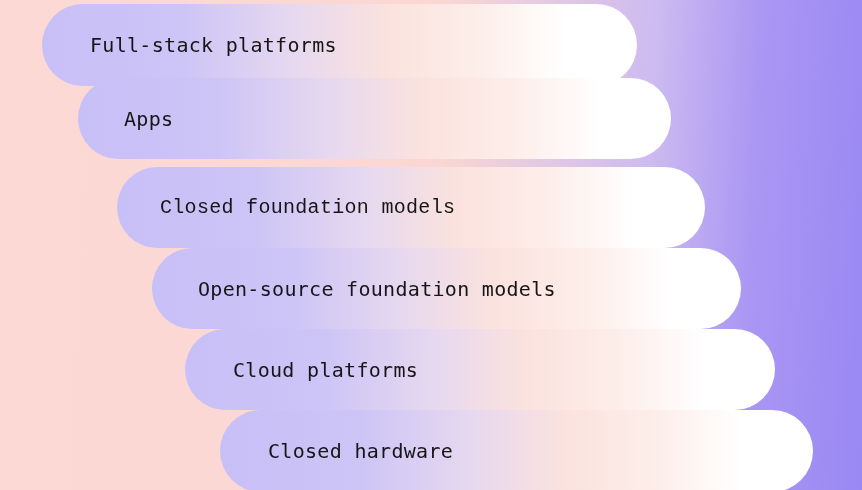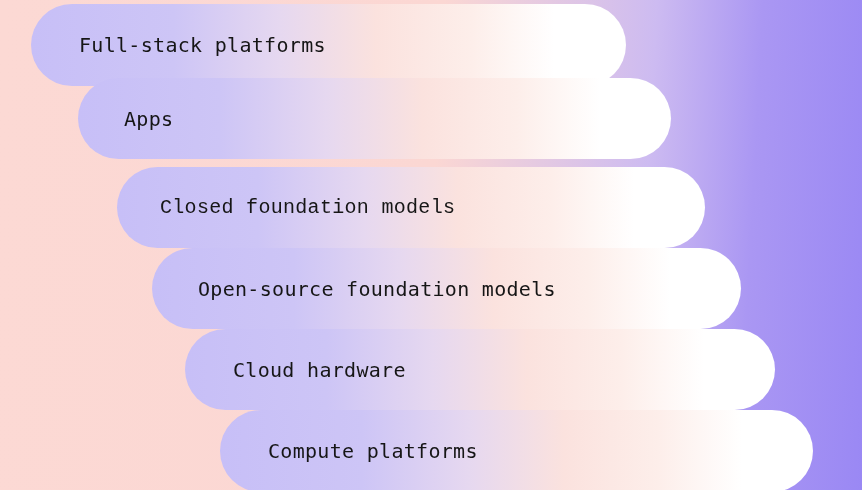--- a/index.html
+++ b/index.html
@@ -34,21 +34,21 @@
       var(--pill-pink, #fbe2de) 58%,
       #fdeeea 74%,
       var(--pill-white, #ffffff) 88%);
   }
   .pill-label {
     font-size: 20px;
     letter-spacing: 0.3px;
     color: var(--text-color, #161616);
     white-space: nowrap;
   }
-  .pill-0 { left: 31px;  top: 4px;   width: 595px; height: 82px; padding-left: 48px; }
+  .pill-0 { left: 42px;  top: 4px;   width: 595px; height: 82px; padding-left: 48px; }
   .pill-1 { left: 78px;  top: 78px;  width: 593px; }
   .pill-2 { left: 117px; top: 167px; width: 588px; padding-left: 43px; font-family: Liberation Mono, monospace; }
   .pill-3 { left: 152px; top: 248px; width: 589px; }
   .pill-4 { left: 185px; top: 329px; width: 590px; padding-left: 48px; }
   .pill-5 { left: 220px; top: 410px; width: 593px; height: 82px; padding-left: 48px; }
 </style>
 </head>
 <body>
 
 <div class="stage">
@@ -63,20 +63,20 @@
 
   <div class="pill pill-2">
     <span class="pill-label">Closed foundation models</span>
   </div>
 
   <div class="pill pill-3">
     <span class="pill-label">Open-source foundation models</span>
   </div>
 
   <div class="pill pill-4">
-    <span class="pill-label">Cloud hardware</span>
+    <span class="pill-label">Cloud platforms</span>
   </div>
 
   <div class="pill pill-5">
-    <span class="pill-label">Compute platforms</span>
+    <span class="pill-label">Closed hardware</span>
   </div>
 
 </div>
 
 </body></html>

